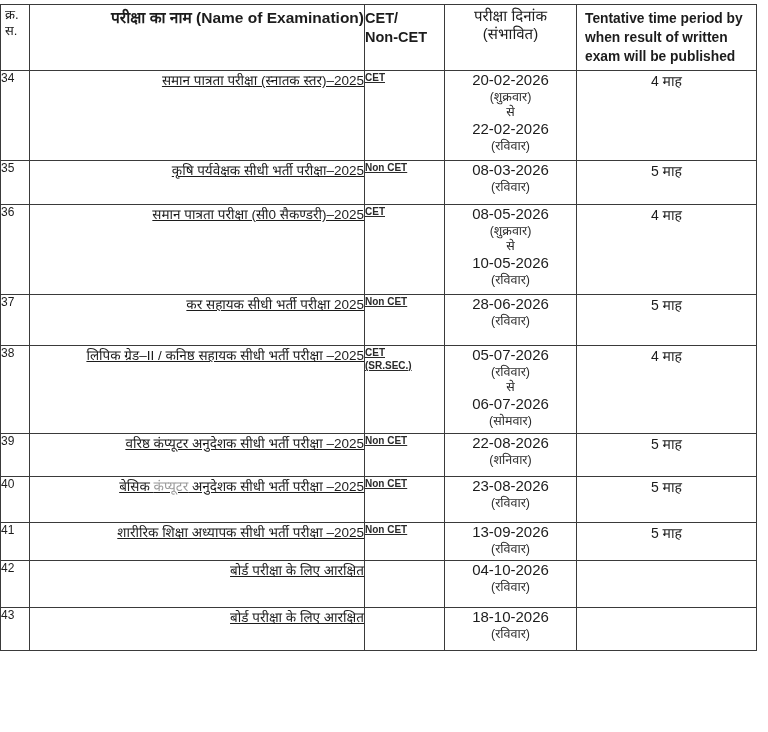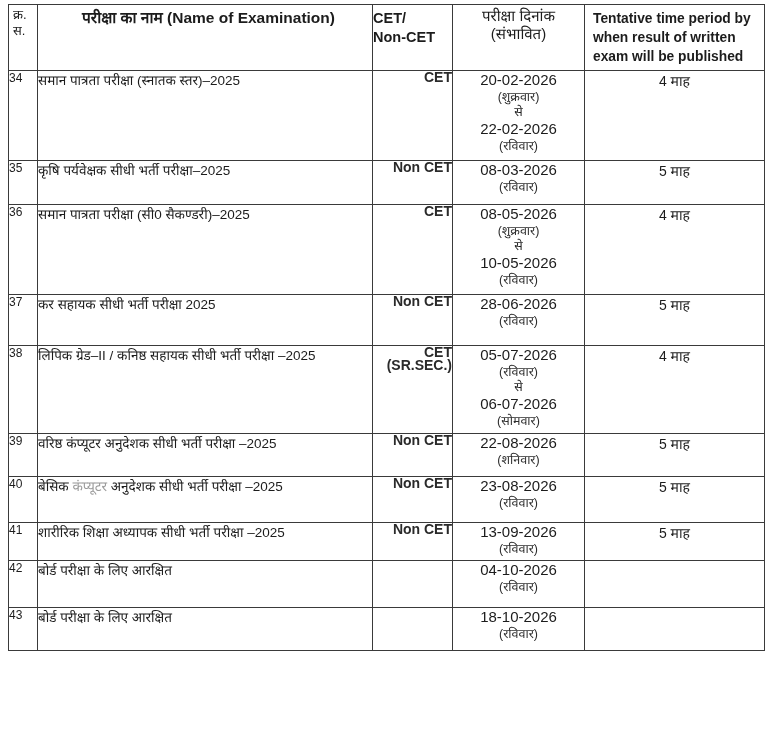--- a/index.html
+++ b/index.html
@@ -10,21 +10,21 @@
   body {
     width: 768px;
     height: 732px;
     position: relative;
     overflow: hidden;
     font-family: "Liberation Sans", "DejaVu Sans", sans-serif;
     color: #1c1c1c;
   }
   .sheet {
     position: absolute;
-    left: 8px;
+    left: 0;
     top: 4px;
   }
   table.schedule {
     border-collapse: collapse;
     table-layout: fixed;
     width: 756px;
   }
   table.schedule col.c-sn { width: 29px; }
   table.schedule col.c-name { width: 335px; }
   table.schedule col.c-cet { width: 80px; }
@@ -43,21 +43,21 @@
     height: 61px;
   }
   .h-sn {
     text-align: left;
     padding: 2px 0 0 4px !important;
     font-size: 13px !important;
     font-weight: normal !important;
     line-height: 16px !important;
   }
   .h-name {
-    text-align: center;
+    text-align: right;
     padding: 3px 0 0 7px !important;
     font-size: 15.5px !important;
   }
   .h-cet {
     text-align: left;
     padding: 4px 0 0 0 !important;
   }
   .h-date {
     text-align: center;
     font-weight: normal !important;
@@ -74,31 +74,33 @@
   .h-line { display: block; }
 
   td.sn {
     font-size: 12px;
     text-align: left;
     padding: 5px 0 0 4px;
     margin-top: 13px;
   }
   td.name {
     font-size: 13.5px;
-    text-align: left;
+    text-align: right;
     padding: 3px 0 0 6px;
     white-space: nowrap;
+    text-decoration: underline;
   }
   td.cet {
-    font-size: 14px;
+    font-size: 10px;
     font-weight: bold;
-    text-align: right;
+    text-align: left;
     padding: 4px 0 0 0;
     line-height: 13px;
     color: #2a2a2a;
+    text-decoration: underline;
   }
   td.date {
     text-align: center;
     padding: 4px 0 2px 0;
   }
   td.time {
     text-align: center;
     padding: 6px 0 0 0;
     font-size: 14px;
   }

